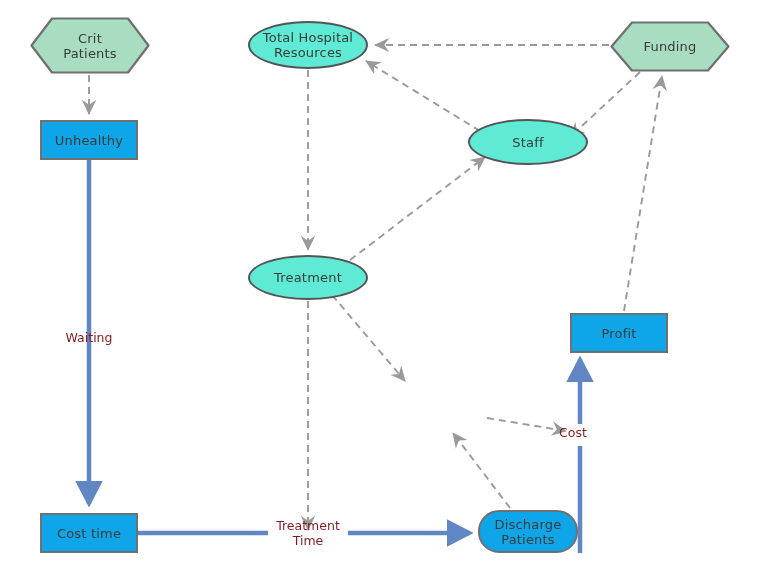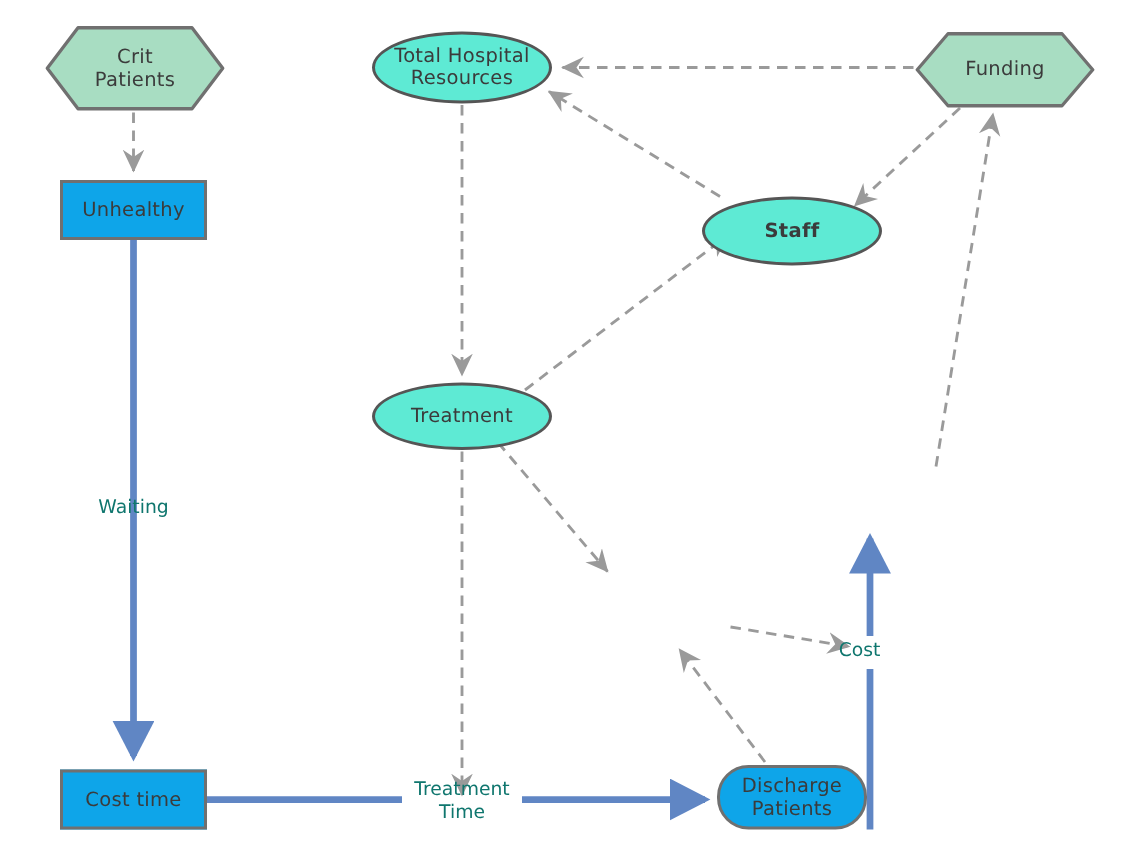--- a/index.html
+++ b/index.html
@@ -71,21 +71,21 @@
     border: none;
   }
   .hex-text {
     position: relative;
     z-index: 2;
     width: 100%;
     text-align: center;
   }
   .edge-label {
     position: absolute;
-    color: #0f766e;
+    color: #7f1d1d;
     font-size: 12.5px;
     line-height: 15px;
     text-align: center;
     font-family: "DejaVu Sans", sans-serif;
     white-space: pre-line;
     pointer-events: none;
   }
 </style>
 </head>
 <body>
@@ -160,29 +160,32 @@
 Resources</span>
   </div>
 
   <div class="node n-hex" style="left:610px; top:21px; width:120px; height:51px;align-items:center;">
     <svg class="hex-shape" viewBox="0 0 120 51" preserveAspectRatio="none">
       <polygon points="22,1.5 98,1.5 118.5,25.5 98,49.5 22,49.5 1.5,25.5" fill="#a8ddc2" stroke="#707070" stroke-width="2.2" stroke-linejoin="round"></polygon>
     </svg>
     <div class="hex-text node-label">Funding</div>
   </div>
 
-  <div class="node n-ellipse" style="left:468px; top:131px; width:120px; height:46px;font-weight:bold;">
+  <div class="node n-ellipse" style="left:468px; top:119px; width:120px; height:46px;">
     <span class="node-label">Staff</span>
   </div>
 
   <div class="node n-ellipse" style="left:248px; top:255px; width:120px; height:45px;">
     <span class="node-label">Treatment</span>
   </div>
 
 
+  <div class="node n-box" style="left:570px; top:313px; width:98px; height:40px;">
+    <span class="node-label">Profit</span>
+  </div>
 
   <div class="node n-box" style="left:478px; top:510px; width:100px; height:43px;border-radius:21px;">
     <span class="node-label" style="white-space: pre-line;">Discharge
 Patients</span>
   </div>
 
   <div class="edge-label" style="left:39px; top:330px; width:100px;">Waiting</div>
 
   <div class="edge-label" style="left: 253px; top: 518px; width: 110px; white-space: pre-line;">Treatment
 Time</div>

